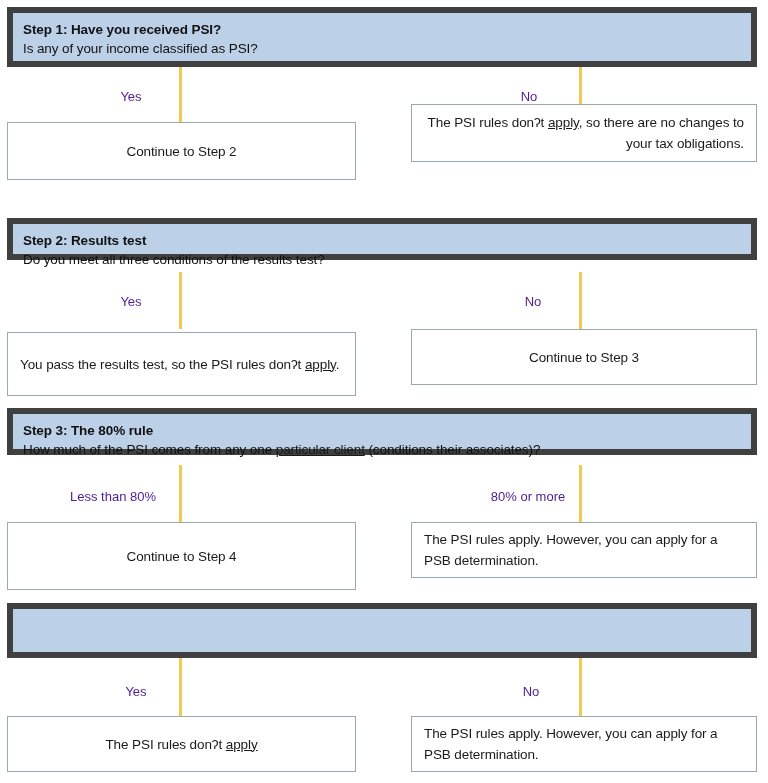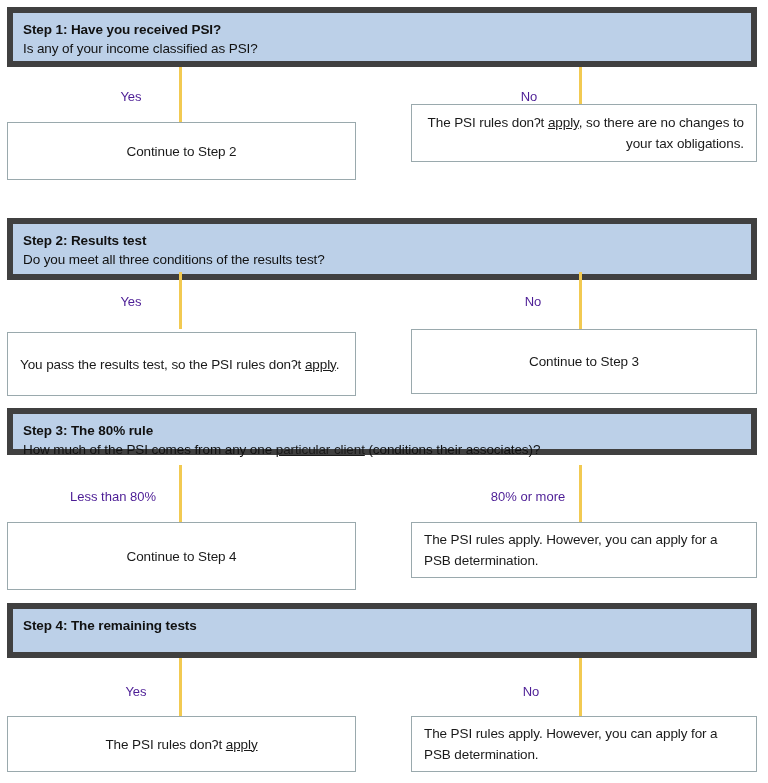--- a/index.html
+++ b/index.html
@@ -122,35 +122,35 @@
 
     <div class="outcome-box center col-left" style="top:122px; height:58px;">
       <span class="box-text"><span>Continue to Step 2</span></span>
     </div>
     <div class="outcome-box left col-right" style="top:104px; height:58px;text-align:right;">
       <span class="box-text"><span>The PSI rules donʔt </span><span class="link">apply</span><span>, so there are no changes to your tax obligations.</span></span>
     </div>
   </div>
 
   <div class="step-group">
-    <div class="step-header" style="top:218px; height:62px;">
+    <div class="step-header" style="top:218px; height:42px;">
       <div class="hdr-title">Step 2: Results test</div>
       <div class="hdr-sub">Do you meet all three conditions of the results test?</div>
     </div>
 
     <div class="branch-label" style="left:131px; top:294px;">Yes</div>
     <div class="branch-label" style="left:533px; top:294px;">No</div>
 
     <div class="connector" style="left:179px; top:272px; height:57px;"></div>
     <div class="connector" style="left:579px; top:272px; height:57px;"></div>
 
     <div class="outcome-box left col-left" style="top:319px; height:64px;margin-top:13px;">
       <span class="box-text"><span>You pass the results test, so the PSI rules donʔt </span><span class="link">apply</span><span>.</span></span>
     </div>
-    <div class="outcome-box center col-right" style="top:329px; height:65px;">
+    <div class="outcome-box center col-right" style="top:329px; height:56px;">
       <span class="box-text"><span>Continue to Step 3</span></span>
     </div>
   </div>
 
   <div class="step-group">
     <div class="step-header" style="top:408px; height:47px;">
       <div class="hdr-title">Step 3: The 80% rule</div>
       <div class="hdr-sub"><span>How much of the PSI comes from any one </span><span class="link">particular client</span><span> (conditions their associates)?</span></div>
     </div>
 
@@ -163,21 +163,20 @@
     <div class="outcome-box center col-left" style="top:522px; height:68px;">
       <span class="box-text"><span>Continue to Step 4</span></span>
     </div>
     <div class="outcome-box left col-right" style="top:522px; height:56px;">
       <span class="box-text"><span>The PSI rules apply. However, you can apply for a PSB determination.</span></span>
     </div>
   </div>
 
   <div class="step-group">
     <div class="step-header" style="top:603px; height:55px;">
-      <div class="hdr-title">Step 4: The remaining tests</div>
     </div>
 
     <div class="branch-label" style="left:136px; top:684px;">Yes</div>
     <div class="branch-label" style="left:531px; top:684px;">No</div>
 
     <div class="connector" style="left:179px; top:658px; height:58px;"></div>
     <div class="connector" style="left:579px; top:658px; height:58px;"></div>
 
     <div class="outcome-box center col-left" style="top:716px; height:56px;">
       <span class="box-text"><span>The PSI rules donʔt </span><span class="link">apply</span><span></span></span>

